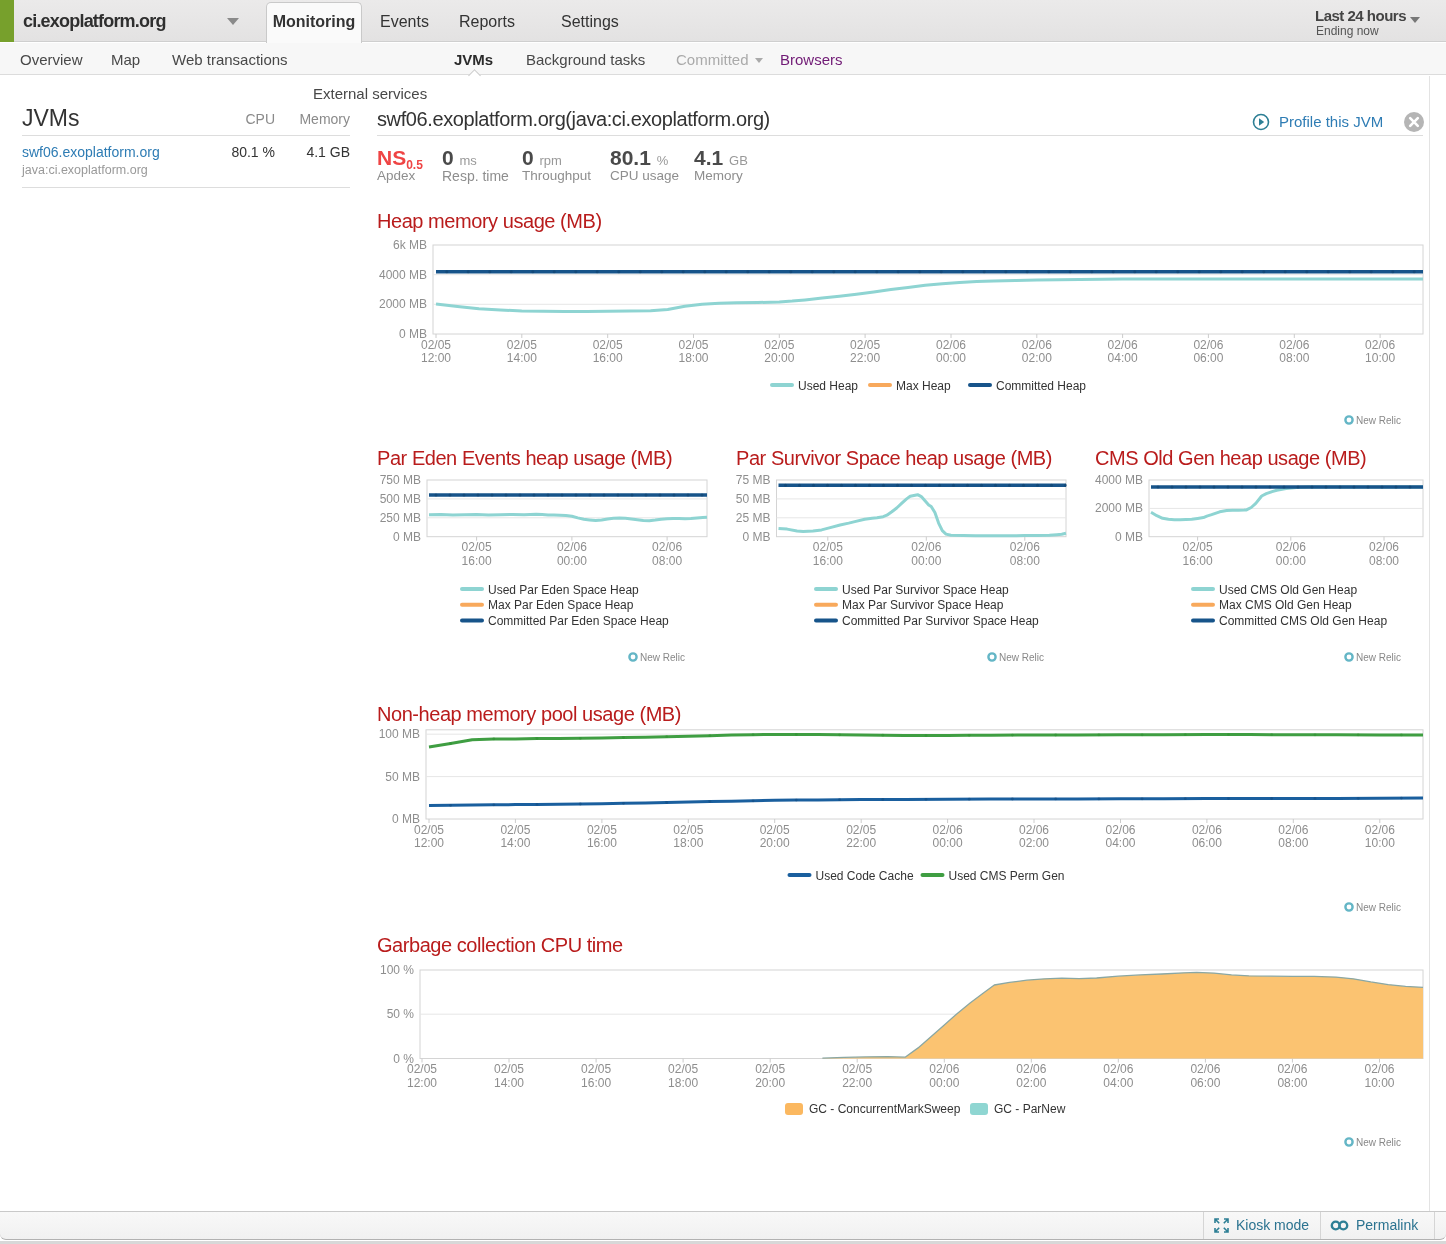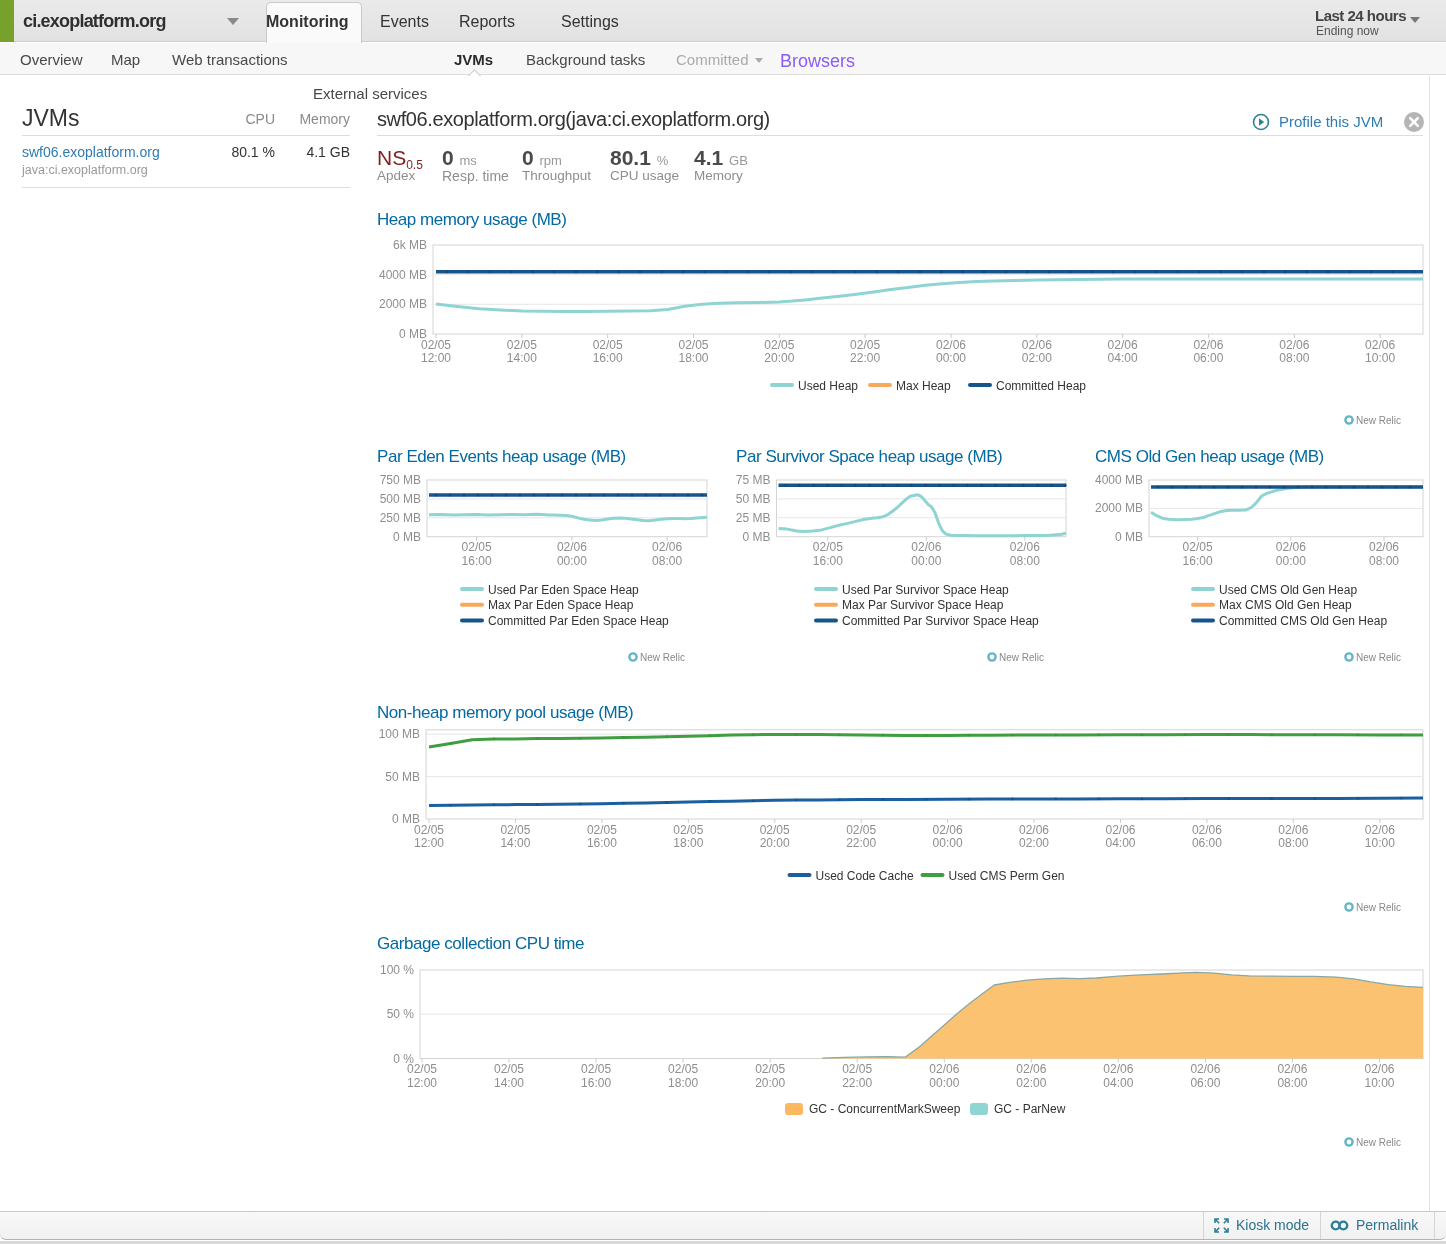--- a/index.html
+++ b/index.html
@@ -1,44 +1,44 @@
 <!DOCTYPE html>
 <html><head><meta charset="utf-8"><title>swf06.exoplatform.org</title>
 <style>
 *{margin:0;padding:0;box-sizing:border-box;}
 body{width:1446px;height:1244px;position:relative;background:#ffffff;font-family:"Liberation Sans",sans-serif;overflow:hidden;}
 .abs{position:absolute;}
 .hr{position:absolute;height:1px;background:#dddddd;}
-.ct{position:absolute;font-size:17px;letter-spacing:-0.45px;color:#0369a1;}
+.ct{position:absolute;font-size:20px;letter-spacing:-0.45px;color:#b91c1c;}
 svg text{font-family:"Liberation Sans",sans-serif;}
 </style></head><body>
 
 <div class="abs" style="left:0;top:0;width:1446px;height:42px;background:linear-gradient(#ebeaea,#e3e2e2);border-bottom:1px solid #cfcfcf;"></div>
 <div class="abs" style="left:0;top:0;width:14px;height:42px;background:#77a02c;"></div>
 <div class="abs" style="left:23px;top:11px;font-size:18px;font-weight:bold;color:#2f2f2f;letter-spacing:-0.8px;">ci.exoplatform.org</div>
 <div class="abs" style="left:227px;top:18px;width:0;height:0;border-left:6px solid transparent;border-right:6px solid transparent;border-top:7px solid #8a8a8a;"></div>
 <div class="abs" style="left:266px;top:2px;width:96px;height:41px;background:#fafafa;border:1px solid #c9c9c9;border-bottom:none;border-radius:5px 5px 0 0;"></div>
-<div class="abs" style="left:266px;top:13px;width:80px;text-align:center;font-size:16px;font-weight:bold;color:#333;">Monitoring</div>
+<div class="abs" style="left:266px;top:13px;width:96px;text-align:center;font-size:16px;font-weight:bold;color:#333;">Monitoring</div>
 <div class="abs" style="left:380px;top:13px;font-size:16px;color:#333;">Events</div>
 <div class="abs" style="left:459px;top:13px;font-size:16px;color:#333;">Reports</div>
 <div class="abs" style="left:549px;top:13px;font-size:16px;color:#333;margin-left:12px;">Settings</div>
 <div class="abs" style="left:1290px;top:7px;width:116px;text-align:right;font-size:15px;letter-spacing:-0.5px;font-weight:bold;color:#444;">Last 24 hours</div>
 <div class="abs" style="left:1410px;top:17px;width:0;height:0;border-left:5px solid transparent;border-right:5px solid transparent;border-top:6px solid #777;"></div>
 <div class="abs" style="left:1316px;top:24px;font-size:12px;color:#555;">Ending now</div>
 
 <div class="abs" style="left:0;top:43px;width:1446px;height:32px;background:#f7f7f7;border-bottom:1px solid #dcdcdc;"></div>
 <div class="abs" style="left:20px;top:51px;font-size:15px;color:#484848;">Overview</div>
 <div class="abs" style="left:111px;top:51px;font-size:15px;color:#484848;">Map</div>
 <div class="abs" style="left:172px;top:51px;font-size:15px;color:#484848;">Web transactions</div>
 <div class="abs" style="left:313px;top:51px;font-size:15px;color:#484848;margin-top:34px;">External services</div>
 <div class="abs" style="left:454px;top:51px;font-size:15px;font-weight:bold;color:#2b2b2b;">JVMs</div>
 <div class="abs" style="left:526px;top:51px;font-size:15px;color:#484848;">Background tasks</div>
 <div class="abs" style="left:676px;top:51px;font-size:15px;color:#aaaaaa;">Committed</div>
 <div class="abs" style="left:755px;top:58px;width:0;height:0;border-left:4px solid transparent;border-right:4px solid transparent;border-top:5px solid #aaaaaa;"></div>
-<div class="abs" style="left:780px;top:51px;font-size:18px;color:#8b5cf6;">Browsers</div>
+<div class="abs" style="left:780px;top:51px;font-size:15px;color:#701a75;">Browsers</div>
 <div class="abs" style="left:470px;top:71px;width:9px;height:9px;background:#ffffff;border-top:1px solid #c9c9c9;border-left:1px solid #c9c9c9;transform:rotate(45deg);"></div>
 <div class="abs" style="left:1429px;top:76px;width:1px;height:1135px;background:#e3e3e3;"></div>
 
 <div class="abs" style="left:22px;top:105px;font-size:23px;color:#333;">JVMs</div>
 <div class="abs" style="left:175px;top:111px;width:100px;text-align:right;font-size:14px;color:#8a8a8a;">CPU</div>
 <div class="abs" style="left:250px;top:111px;width:100px;text-align:right;font-size:14px;color:#8a8a8a;">Memory</div>
 <div class="hr" style="left:22px;top:135px;width:328px;"></div>
 <div class="abs" style="left:22px;top:144px;font-size:14px;color:#2e7cb4;">swf06.exoplatform.org</div>
 <div class="abs" style="left:175px;top:144px;width:100px;text-align:right;font-size:14px;color:#333;">80.1&nbsp;%</div>
 <div class="abs" style="left:250px;top:144px;width:100px;text-align:right;font-size:14px;color:#333;">4.1&nbsp;GB</div>
@@ -50,21 +50,21 @@
   <circle cx="9" cy="9" r="7.5" fill="#ffffff" stroke="#2d7f95" stroke-width="1.6"></circle>
   <path d="M7 5.2 L12.2 9 L7 12.8 Z" fill="#2d7f95"></path>
 </svg>
 <div class="abs" style="left:1279px;top:113px;font-size:15px;color:#2e7cb4;">Profile this JVM</div>
 <svg class="abs" style="left:1403px;top:111px;" width="22" height="22" viewBox="0 0 22 22">
   <circle cx="11" cy="11" r="10" fill="#b5b5b5"></circle>
   <path d="M7.2 7.2 L14.8 14.8 M14.8 7.2 L7.2 14.8" stroke="#ffffff" stroke-width="2.6" stroke-linecap="round"></path>
 </svg>
 <div class="hr" style="left:377px;top:135px;width:1046px;"></div>
 
-<div class="abs" style="left:377px;top:146px;font-size:21px;font-weight:normal;color:#7f1d1d;">NS<span style="font-size:12px;vertical-align:-4px;">0.5</span></div>
+<div class="abs" style="left:377px;top:146px;font-size:21px;font-weight:bold;color:#ef4444;">NS<span style="font-size:12px;vertical-align:-4px;">0.5</span></div>
 <div class="abs" style="left:377px;top:168px;font-size:13.5px;color:#8e8e8e;">Apdex</div>
 <div class="abs" style="left:442px;top:146px;font-size:21px;font-weight:bold;color:#4a4a4a;">0 <span style="font-size:13px;font-weight:normal;color:#999;">ms</span></div>
 <div class="abs" style="left:442px;top:168px;font-size:14px;color:#8e8e8e;">Resp. time</div>
 <div class="abs" style="left:522px;top:146px;font-size:21px;font-weight:bold;color:#4a4a4a;">0 <span style="font-size:13px;font-weight:normal;color:#999;">rpm</span></div>
 <div class="abs" style="left:522px;top:168px;font-size:13.5px;color:#8e8e8e;">Throughput</div>
 <div class="abs" style="left:610px;top:146px;font-size:21px;font-weight:bold;color:#4a4a4a;">80.1 <span style="font-size:13px;font-weight:normal;color:#999;">%</span></div>
 <div class="abs" style="left:610px;top:168px;font-size:13.5px;color:#8e8e8e;">CPU usage</div>
 <div class="abs" style="left:694px;top:146px;font-size:21px;font-weight:bold;color:#4a4a4a;">4.1 <span style="font-size:13px;font-weight:normal;color:#999;">GB</span></div>
 <div class="abs" style="left:694px;top:168px;font-size:13.5px;color:#8e8e8e;">Memory</div>
 <div class="ct" style="left:377px;top:210px;">Heap memory usage (MB)</div>

